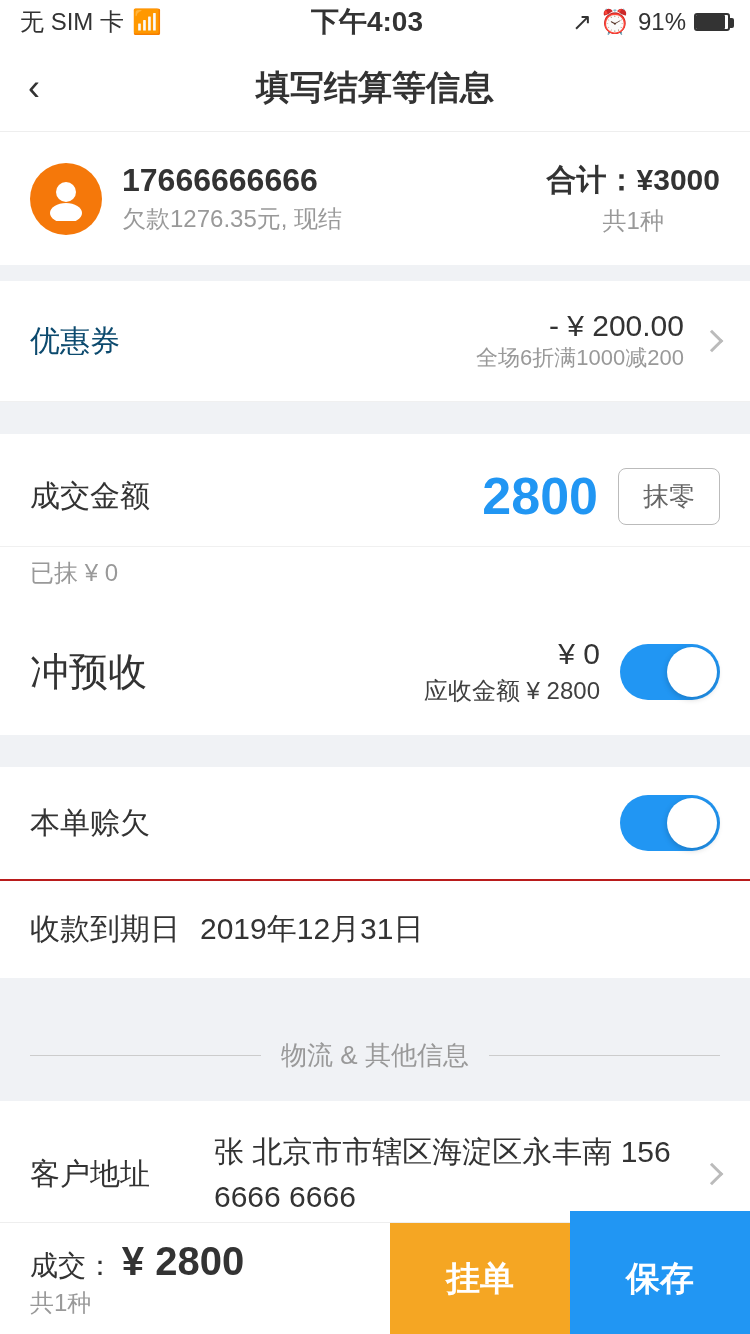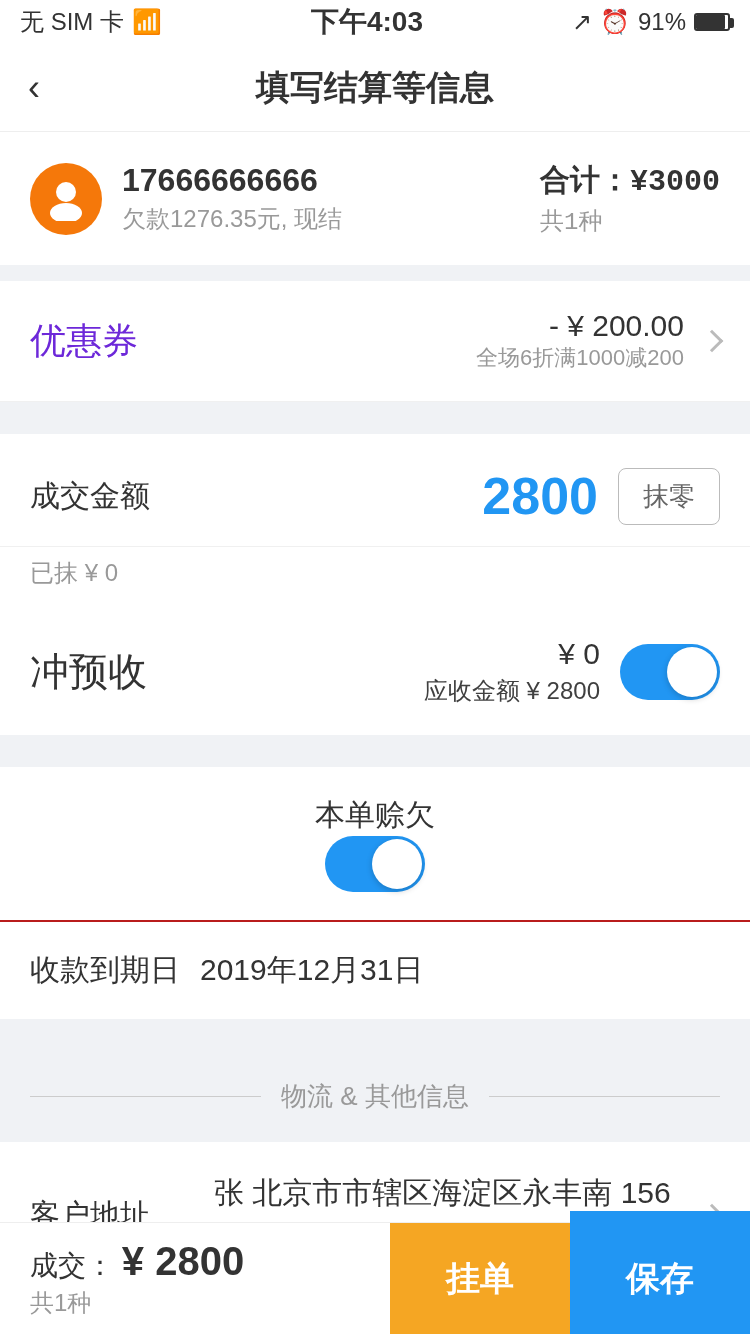--- a/index.html
+++ b/index.html
@@ -72,35 +72,35 @@
       background: #f5780a;
       display: flex;
       align-items: center;
       justify-content: center;
       margin-right: 20px;
       flex-shrink: 0;
     }
     .customer-info { flex: 1; }
     .customer-phone { font-size: 32px; font-weight: 600; color: #333; }
     .customer-note { font-size: 24px; color: #999; margin-top: 4px; }
-    .customer-total { text-align: left; font-family: Liberation Mono, monospace; }
+    .customer-total { text-align: center; }
     .total-amount { font-size: 30px; font-weight: 600; color: #333; }
     .total-count { font-size: 24px; color: #999; margin-top: 4px; }
 
     
     .coupon-row {
       background: #fff;
       padding: 28px 30px;
       display: flex;
       align-items: center;
       justify-content: space-between;
       border-bottom: 1px solid #f0f0f0;
       margin-bottom: 16px;
     }
-    .coupon-label { font-size: 36px; color: #6d28d9; }
+    .coupon-label { font-size: 30px; color: #0c4a6e; }
     .coupon-right { display: flex; align-items: center; gap: 10px; }
     .coupon-discount { font-size: 30px; color: #333; font-weight: 500; }
     .coupon-detail { font-size: 22px; color: #999; }
     .chevron-right {
       width: 16px;
       height: 16px;
       border-top: 3px solid #bbb;
       border-right: 3px solid #bbb;
       transform: rotate(45deg);
       margin-left: 10px;
@@ -178,21 +178,20 @@
       box-shadow: 0 2px 6px rgba(0,0,0,0.2);
     }
 
     
     .debit-row {
       padding: 28px 30px;
       display: flex;
       align-items: center;
       justify-content: space-between;
       background: #fff;
-      flex-direction: column;
     }
     .debit-label { font-size: 30px; color: #333; }
 
     
     .due-date-row {
       padding: 28px 30px;
       display: flex;
       align-items: center;
       gap: 20px;
       background: #fff;

